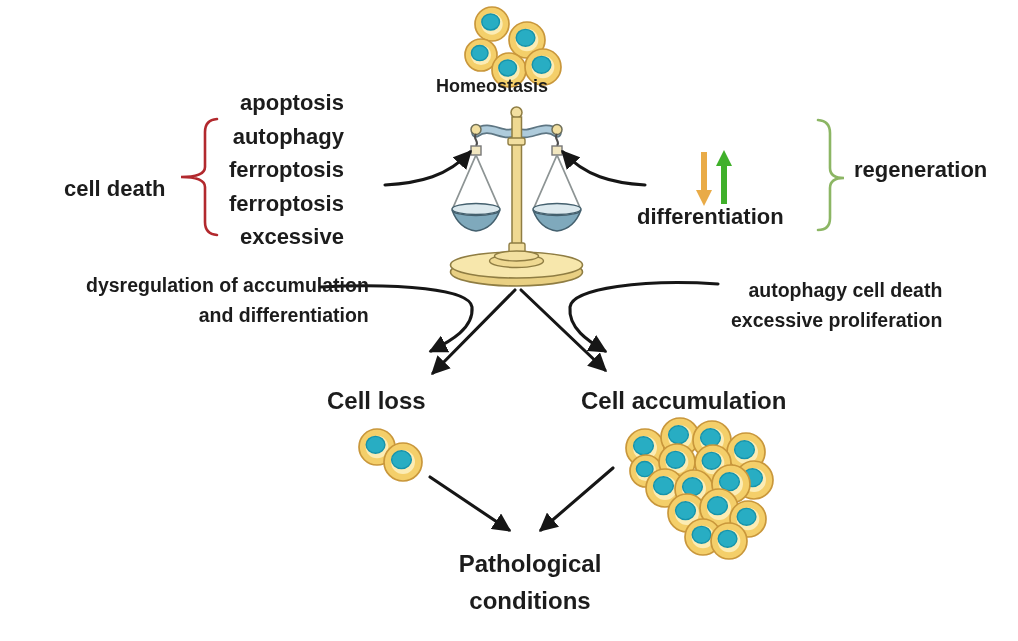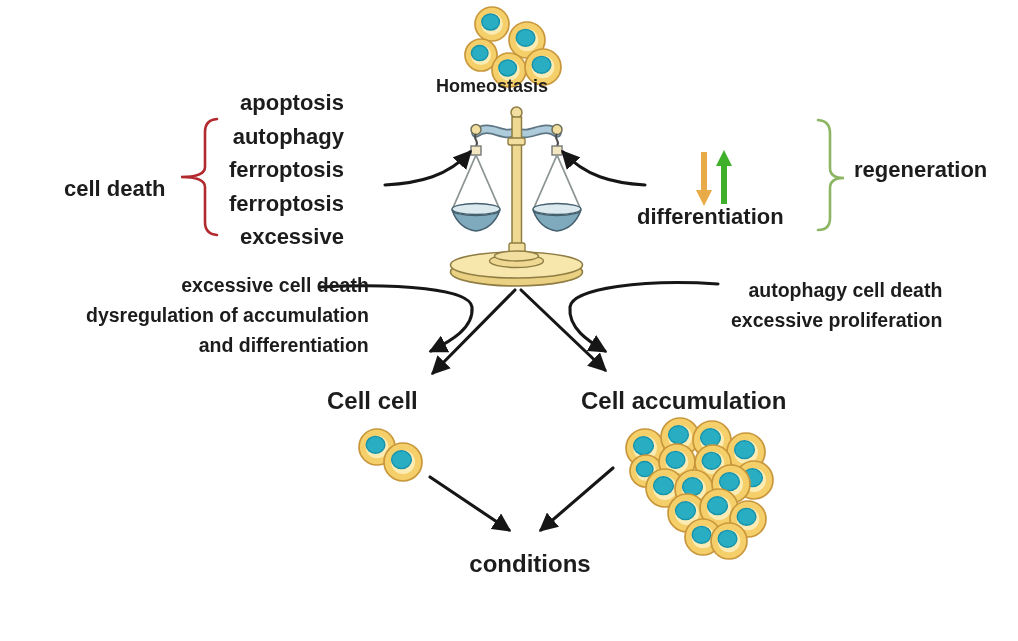--- a/index.html
+++ b/index.html
@@ -214,29 +214,29 @@
     <div>ferroptosis</div>
     <div>excessive</div>
   </div>
 
   <div class="lbl t22" style="left:64px;top:176px;">cell death</div>
 
   <div class="lbl t22" style="left:637px;top:204px;">differentiation</div>
   <div class="lbl t22" style="left:854px;top:157px;">regeneration</div>
 
   <div class="lbl t19 lines30" style="left:86px;top:270px;">
-    <div>excessive cell death</div>
     <div>dysregulation of accumulation</div>
     <div>and differentiation</div>
   </div>
 
   <div class="lbl t19 lines30" style="left:731px;top:275px;">
     <div>autophagy cell death</div>
     <div>excessive proliferation</div>
   </div>
 
-  <div class="lbl t24" style="left:327px;top:387px;">Cell cell</div>
+  <div class="lbl t24" style="left:327px;top:387px;">Cell loss</div>
   <div class="lbl t24" style="left:581px;top:387px;">Cell accumulation</div>
 
   <div class="lbl t24 center" style="left:424px;top:546px;width:212px;">
+    <div>Pathological</div>
     <div>conditions</div>
   </div>
 </div>
 
 </body></html>

